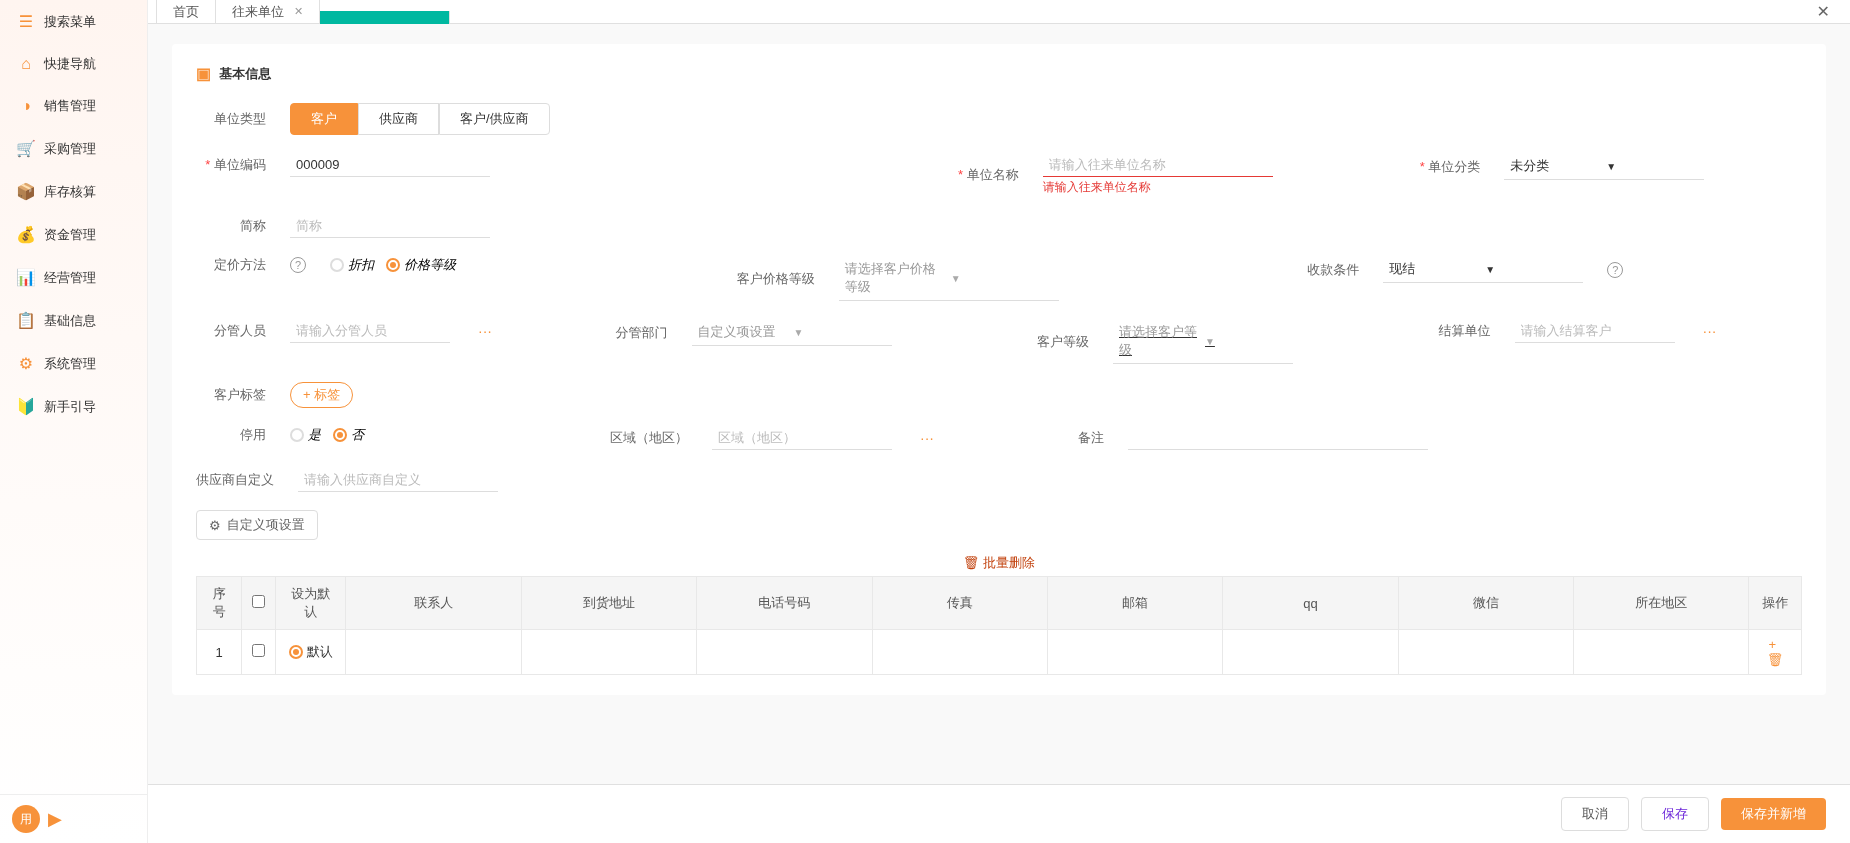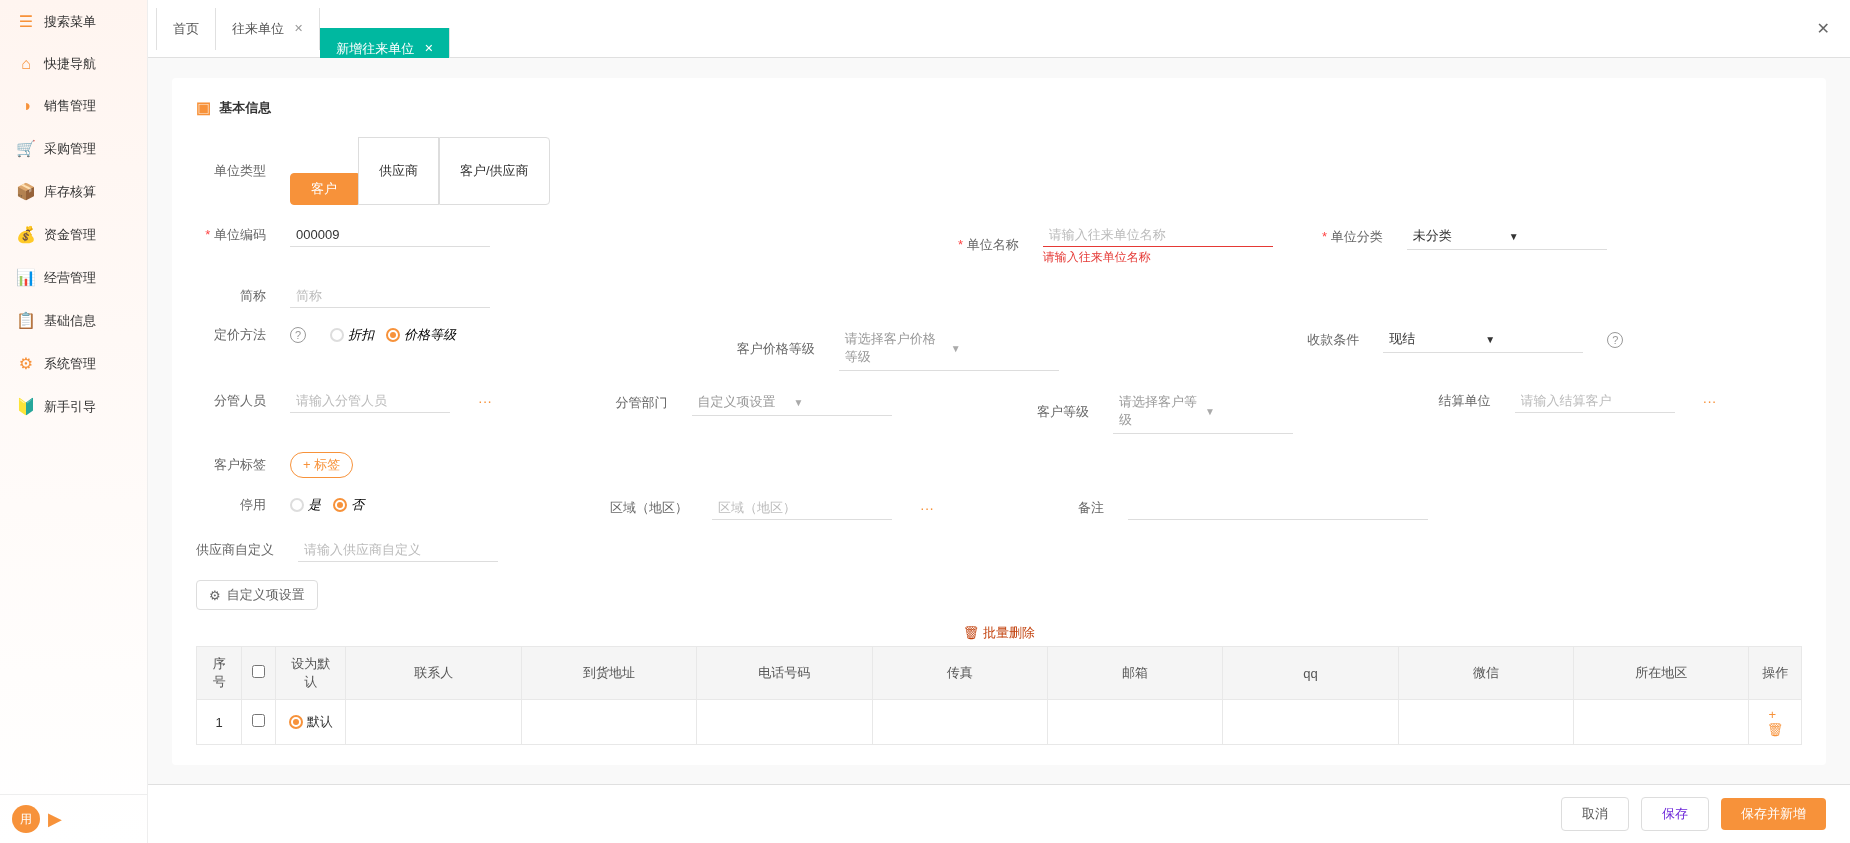--- a/index.html
+++ b/index.html
@@ -41,21 +41,21 @@
       flex-direction: column;
       overflow: hidden;
     }
 
     
     .tab-bar {
       display: flex;
       align-items: center;
       background: #fff;
       border-bottom: 1px solid #e0e0e0;
-      height: 58px;
+      height: 24px;
       padding: 0 8px;
     }
     .tab {
       display: flex;
       align-items: center;
       padding: 0 16px;
       height: 42px;
       cursor: pointer;
       color: #555;
       font-size: 13px;
@@ -109,21 +109,21 @@
       cursor: pointer;
       font-size: 13px;
       background: #fff;
       color: #333;
     }
     .unit-btn.active {
       background: #f7923a;
       color: #fff;
       border-color: #f7923a;
     }
-    .unit-btn:first-child { border-radius: 4px 0 0 4px; margin-top: 36px; }
+    .unit-btn:first-child { border-radius: 4px 0 0 4px; }
     .unit-btn:last-child { border-radius: 0 4px 4px 0; }
 
     
     .form-row {
       display: flex;
       align-items: flex-start;
       margin-bottom: 18px;
       gap: 0;
     }
     .form-field {
@@ -399,21 +399,21 @@
         <div class="form-field" style="flex:1.2;justify-content:flex-end;">
           <span class="form-label required">单位名称</span>
           <div class="field-group">
             <div class="field-inner">
               <input class="form-input error-border" type="text" style="width: 230px; border-bottom-color: rgb(229, 57, 53);" placeholder="请输入往来单位名称">
             </div>
             <div class="error-msg">请输入往来单位名称</div>
           </div>
         </div>
 
-        <div class="form-field" style="margin-left:40px;">
+        <div class="form-field" style="margin-left:40px;justify-content:center;">
           <span class="form-label required">单位分类</span>
           <div class="form-select has-value" style="width:200px;">
             <span style="color:#333;">未分类</span>
             <span class="chevron">▼</span>
           </div>
         </div>
       </div>
 
       <div class="form-row">
         <div class="form-field">
@@ -468,21 +468,21 @@
         <div class="form-field" style="margin-left:20px; flex:1;">
           <span class="form-label">分管部门</span>
           <div class="form-select" style="width:200px;">
             <span>自定义项设置</span>
             <span class="chevron">▼</span>
           </div>
         </div>
 
         <div class="form-field" style="margin-left:40px;">
           <span class="form-label">客户等级</span>
-          <div class="form-select" style="width:180px;">
+          <div class="form-select" style="width:180px;text-decoration:underline;">
             <span>请选择客户等级</span>
             <span class="chevron">▼</span>
           </div>
         </div>
 
         <div class="form-field" style="margin-left:20px;">
           <span class="form-label">结算单位</span>
           <input class="form-input" type="text" style="width: 160px;" placeholder="请输入结算客户">
           <span class="more-btn">···</span>
         </div>

